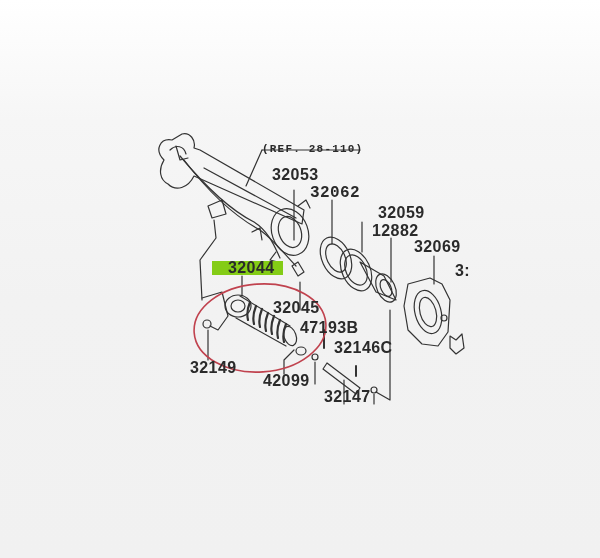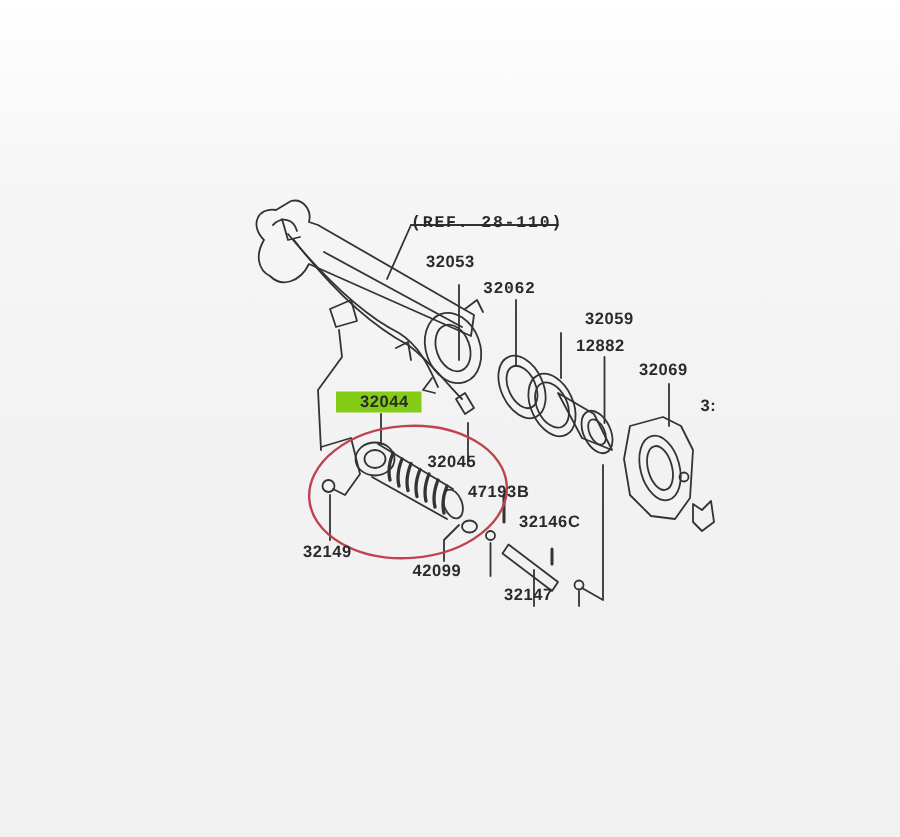--- a/index.html
+++ b/index.html
@@ -2,24 +2,24 @@
 <html><head>
   <meta charset="utf-8">
   <style>
     html, body { margin: 0; padding: 0; }
     body {
       width: 600px; height: 558px; overflow: hidden;
       background: linear-gradient(#ffffff 0px, #f6f6f6 120px, #f2f2f2 300px, #f1f1f1 558px);
       font-family: "Liberation Sans", sans-serif;
       position: relative;
     }
-    .canvas { position: absolute; left: 16px; top: 0; width: 516px; height: 558px; }
+    .canvas { position: absolute; left: 4px; top: 0; width: 516px; height: 558px; }
     .lbl {
       position: absolute; font-family: "Liberation Sans", sans-serif;
-      font-weight: bold; font-size: 11px; color: #2a2a2a; letter-spacing: 0.4px;
+      font-weight: bold; font-size: 16px; color: #2a2a2a; letter-spacing: 0.4px;
       white-space: nowrap; line-height: 14px;
     }
     .ref { font-family: "Liberation Mono", monospace; font-size: 11px; letter-spacing: 1.2px; font-weight: bold; }
     .hl { background: #84cc16; padding: 0 8px 0 16px; }
   </style>
 </head>
 <body>
 
 <div class="canvas">
   <svg width="600" height="558" viewBox="0 0 600 558">

